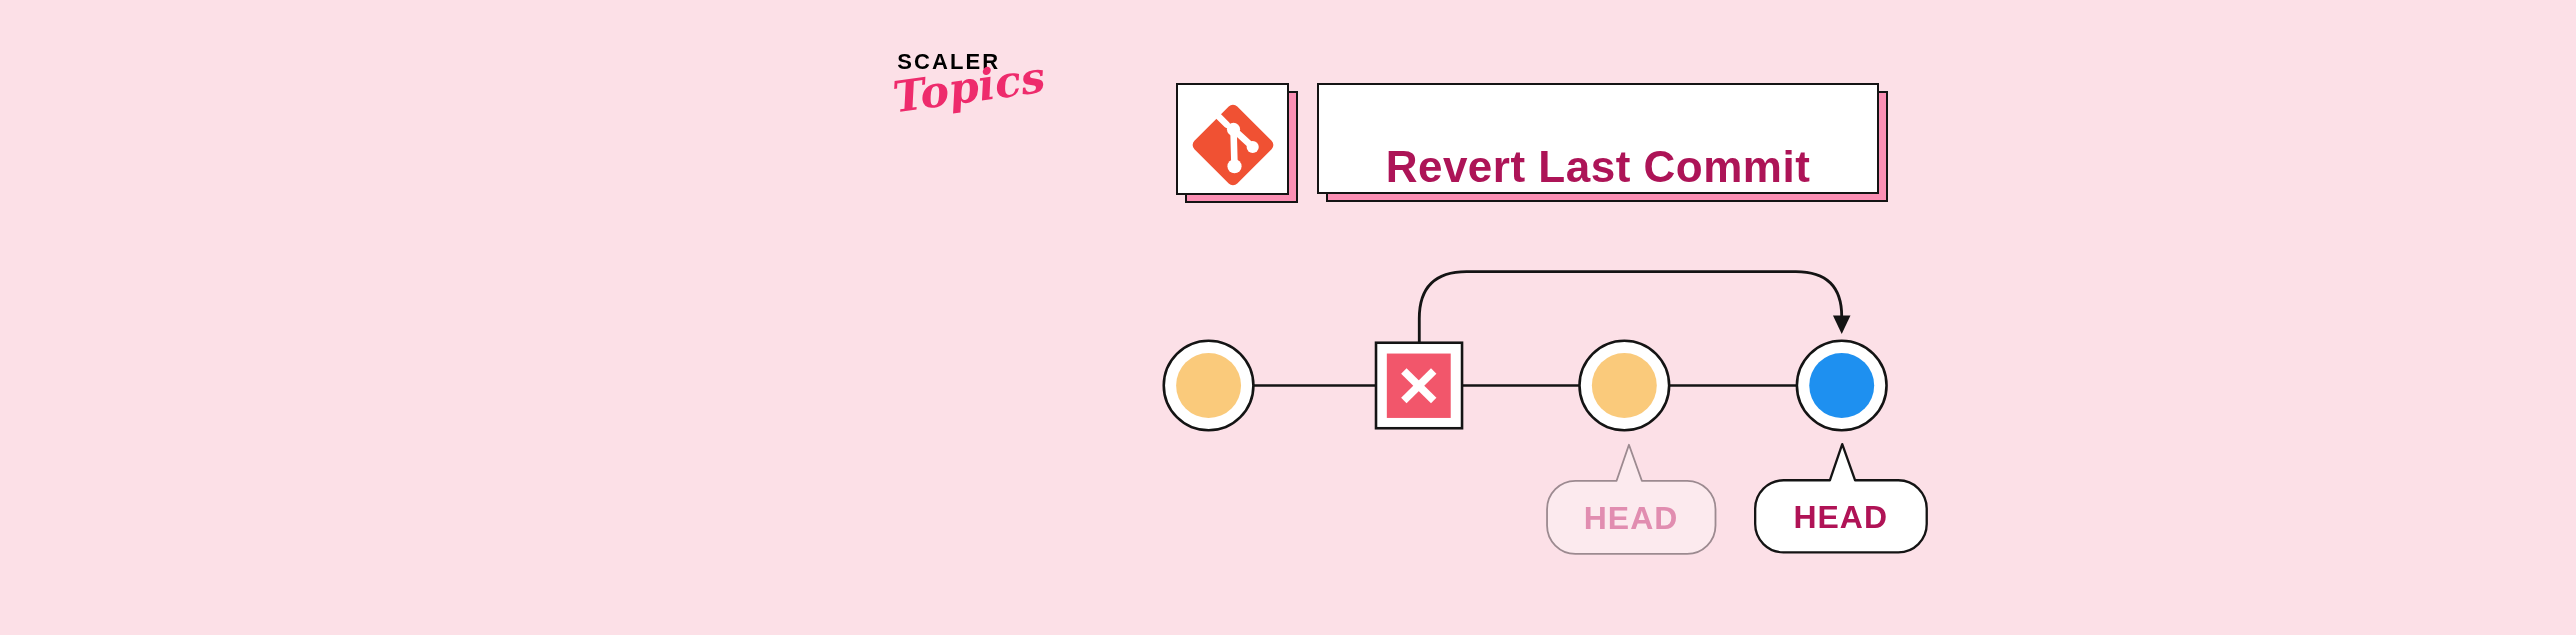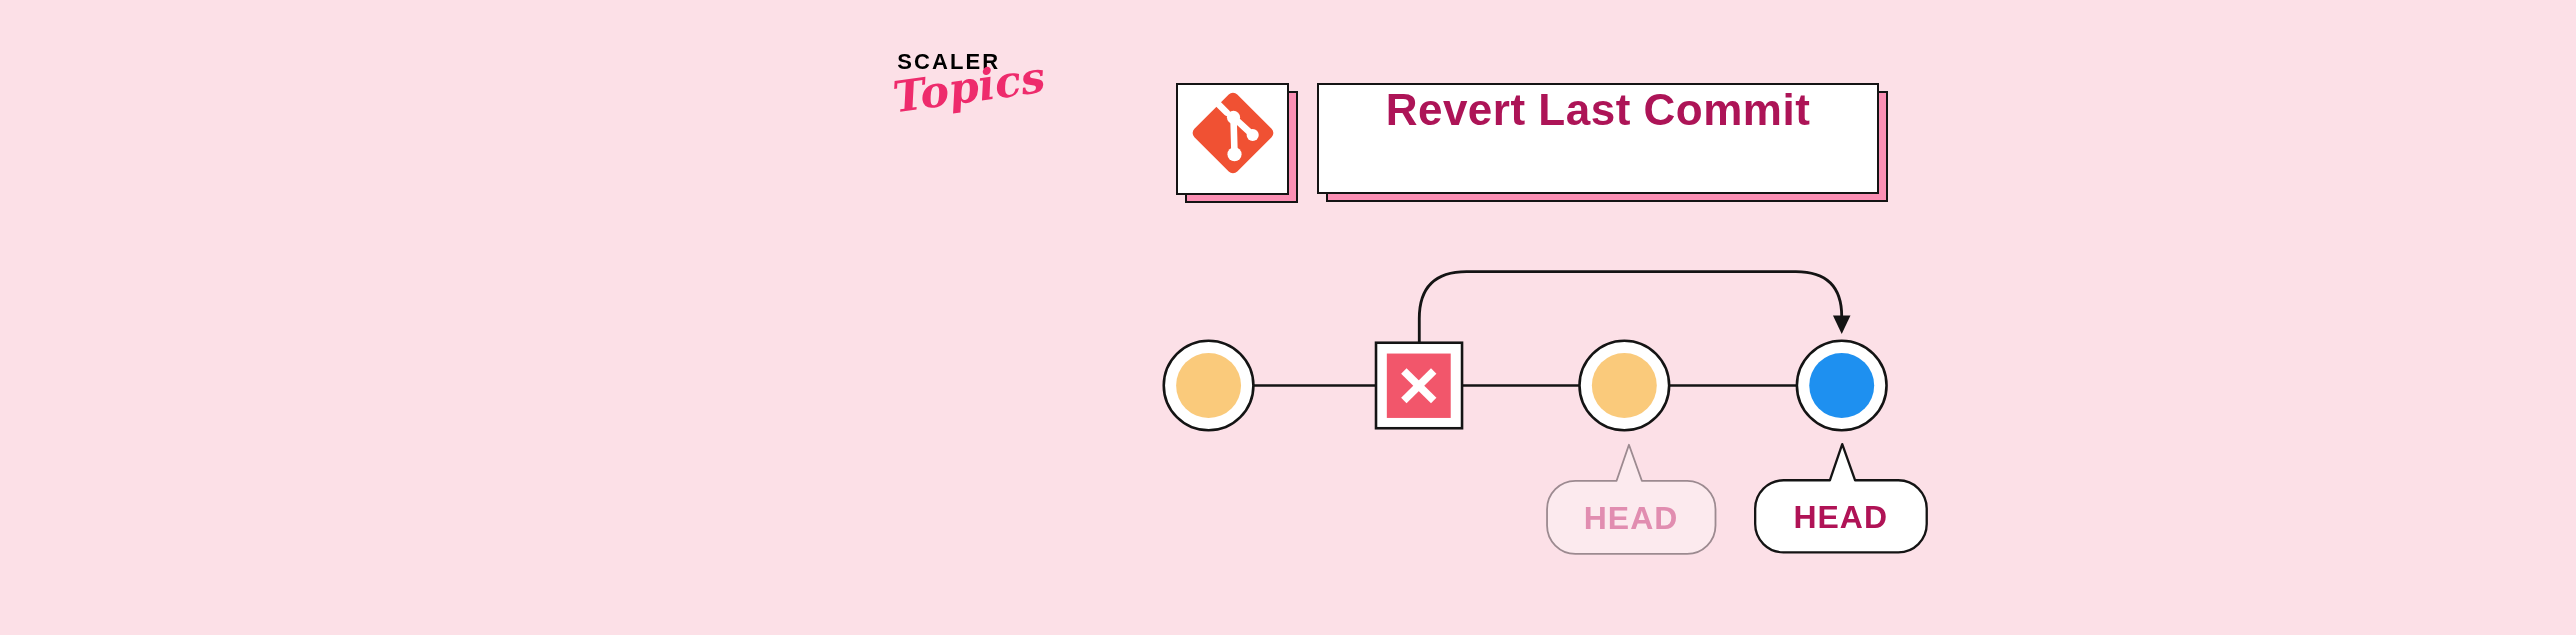--- a/index.html
+++ b/index.html
@@ -23,21 +23,21 @@
   .tile-wrap{position:absolute;}
   .git-wrap{left:1176px;top:83px;width:113px;height:112px;}
   .title-wrap{left:1317px;top:83px;width:562px;height:111px;}
   .tile-shadow{
     position:absolute;left:8.8px;top:8.2px;width:100%;height:100%;
     background:#FB8FB4;border:2.1px solid #141414;box-sizing:border-box;
   }
   .tile-face{
     position:absolute;left:0;top:0;width:100%;height:100%;
     background:#FFFFFF;border:2.6px solid #141414;box-sizing:border-box;
-    display:flex;align-items:flex-start;justify-content:center;
+    display:flex;align-items:flex-end;justify-content:center;
   }
   .title-text{
     font-size:44px;font-weight:700;color:#AD1457;letter-spacing:0.5px;
     white-space:nowrap;
   }
   
   .diagram-svg{position:absolute;left:0;top:0;}
   .head-label{
     font-family:"Liberation Sans",sans-serif;font-weight:700;
     font-size:62px;letter-spacing:2px;

